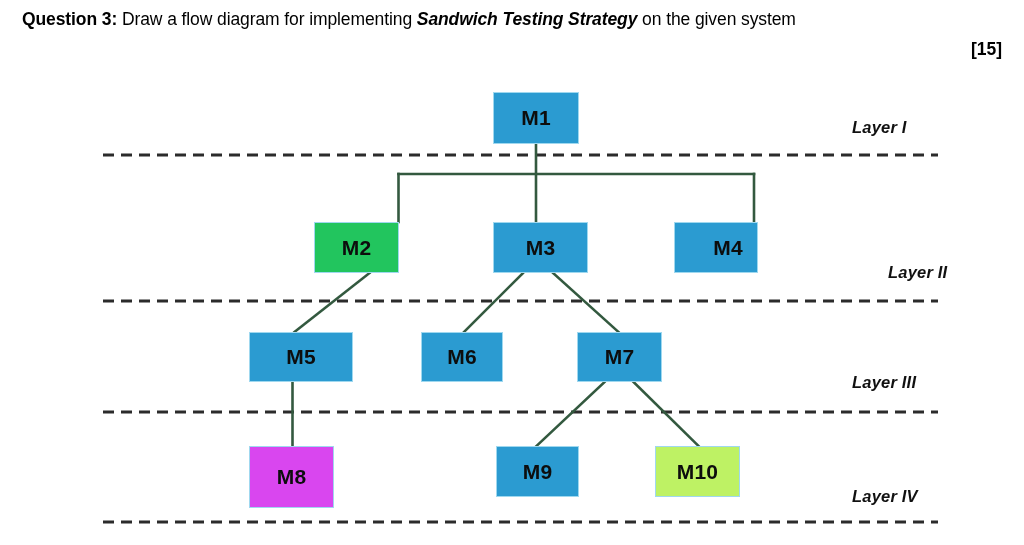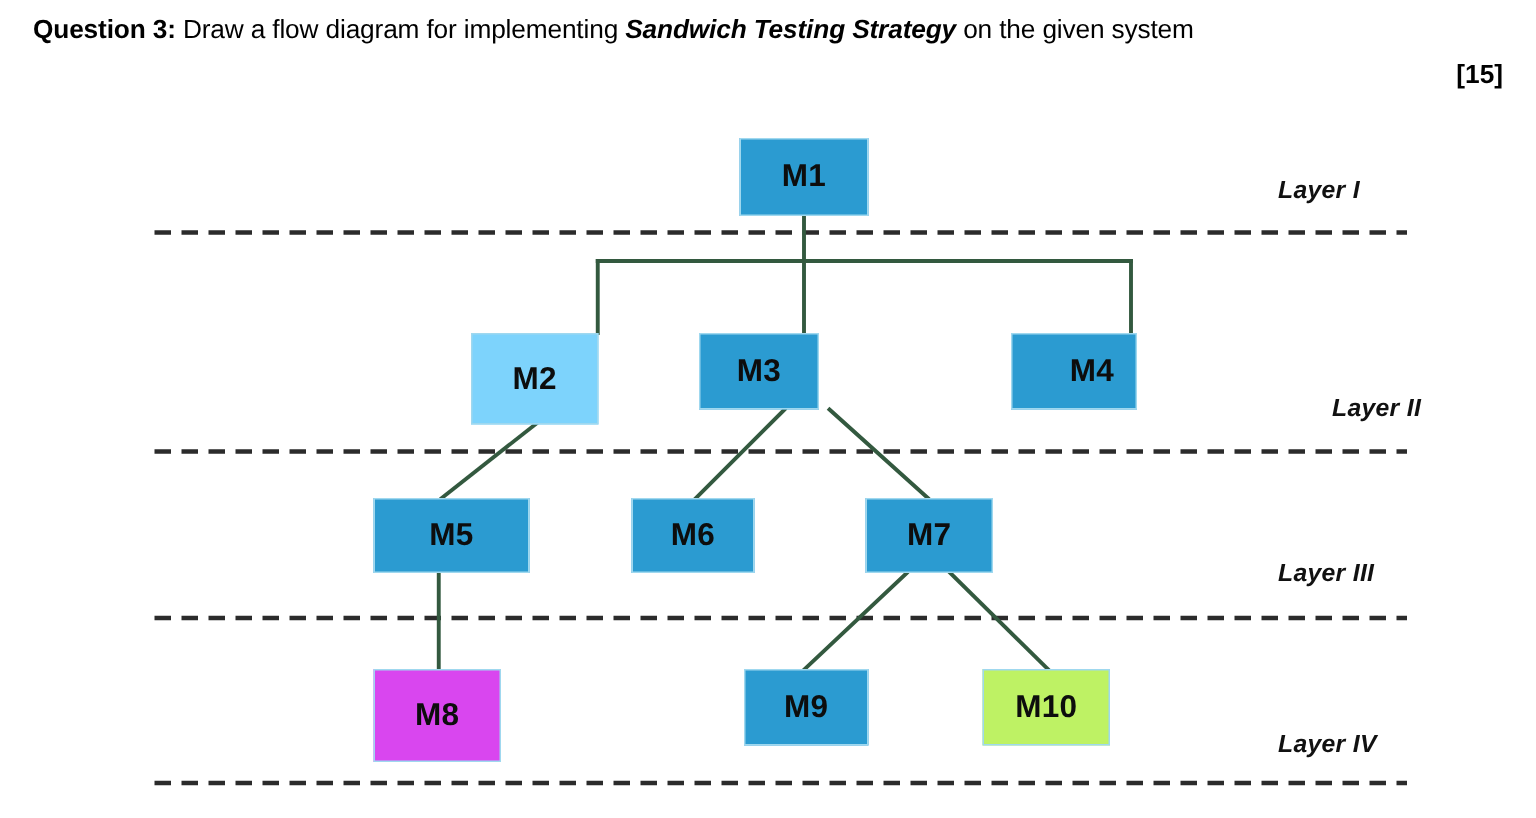--- a/index.html
+++ b/index.html
@@ -114,22 +114,22 @@
           <line x1="369.5" y1="273" x2="294.5" y2="332" stroke="#33593f" stroke-width="2.6" stroke-linecap="square"></line>
           <line x1="523" y1="273" x2="464" y2="332" stroke="#33593f" stroke-width="2.6" stroke-linecap="square"></line>
           <line x1="553" y1="273" x2="618.5" y2="332" stroke="#33593f" stroke-width="2.6" stroke-linecap="square"></line>
           <line x1="292.5" y1="382" x2="292.5" y2="446" stroke="#33593f" stroke-width="2.6" stroke-linecap="square"></line>
           <line x1="604.5" y1="382" x2="536.5" y2="446" stroke="#33593f" stroke-width="2.6" stroke-linecap="square"></line>
           <line x1="633.5" y1="382" x2="698.5" y2="446" stroke="#33593f" stroke-width="2.6" stroke-linecap="square"></line>
         </g>
     </svg>
     <div id="module-layer">
         <div class="module-box" style="left: 493px; top: 92px; width: 86px; height: 52px; background: rgb(43, 155, 209); border-color: rgb(159, 216, 239);">M1</div>
-        <div class="module-box" style="left: 314px; top: 222px; width: 85px; height: 61px; background: #7dd3fc; border-color: rgb(159, 216, 239);">M2</div>
-        <div class="module-box" style="left: 466px; top: 222px; width: 80px; height: 51px; background: rgb(43, 155, 209); border-color: rgb(159, 216, 239);">M3</div>
+        <div class="module-box" style="left: 314px; top: 222px; width: 85px; height: 51px; background: #22c55e; border-color: rgb(159, 216, 239);">M2</div>
+        <div class="module-box" style="left: 493px; top: 222px; width: 95px; height: 51px; background: rgb(43, 155, 209); border-color: rgb(159, 216, 239);">M3</div>
         <div class="module-box" style="left: 674px; top: 222px; width: 84px; height: 51px; background: rgb(43, 155, 209); border-color: rgb(159, 216, 239); padding-left: 24px;">M4</div>
         <div class="module-box" style="left: 249px; top: 332px; width: 104px; height: 50px; background: rgb(43, 155, 209); border-color: rgb(159, 216, 239);">M5</div>
         <div class="module-box" style="left: 421px; top: 332px; width: 82px; height: 50px; background: rgb(43, 155, 209); border-color: rgb(159, 216, 239);">M6</div>
         <div class="module-box" style="left: 577px; top: 332px; width: 85px; height: 50px; background: rgb(43, 155, 209); border-color: rgb(159, 216, 239);">M7</div>
         <div class="module-box" style="left: 249px; top: 446px; width: 85px; height: 62px; background: #d946ef; border-color: rgb(159, 216, 239);">M8</div>
         <div class="module-box" style="left: 496px; top: 446px; width: 83px; height: 51px; background: rgb(43, 155, 209); border-color: rgb(159, 216, 239);">M9</div>
         <div class="module-box" style="left: 655px; top: 446px; width: 85px; height: 51px; background: #bef264; border-color: rgb(159, 216, 239);">M10</div>
       </div>
     <div id="layer-label-layer">
         <div class="layer-label" style="left: 852px; top: 118px;">Layer I</div>

